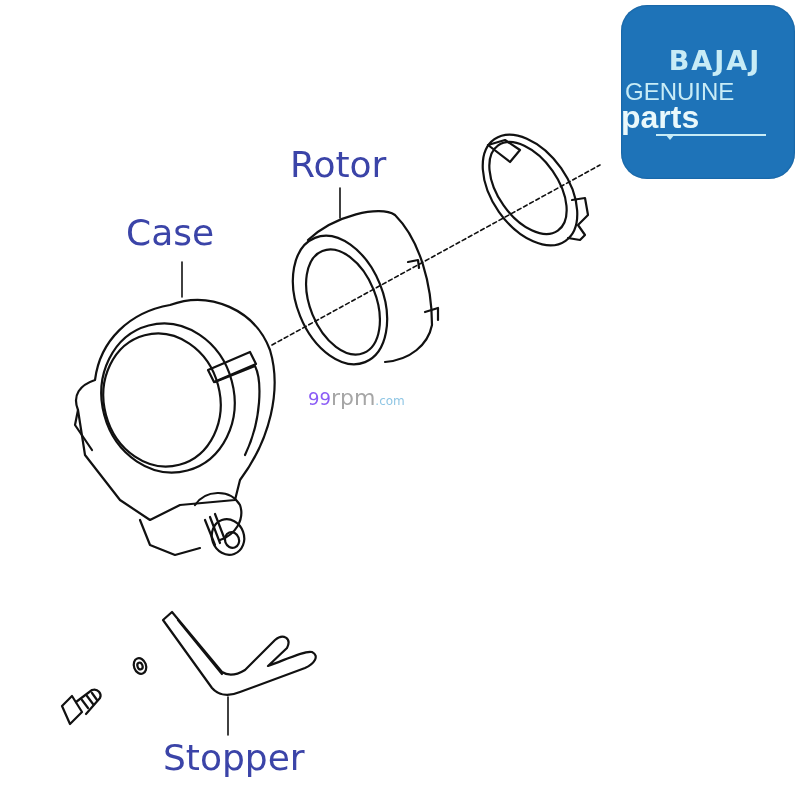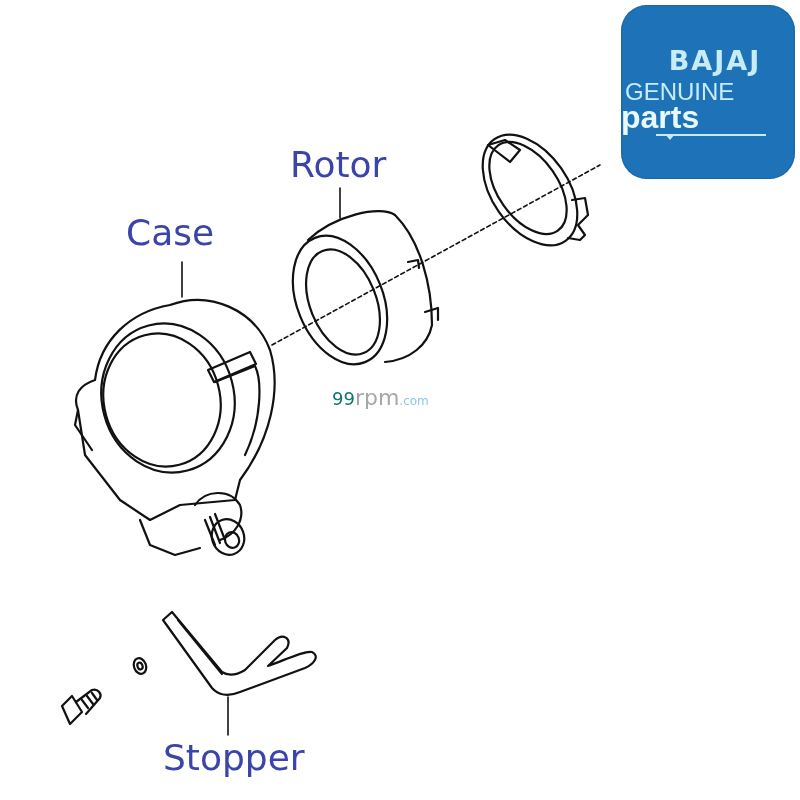--- a/index.html
+++ b/index.html
@@ -12,21 +12,21 @@
            background:#1e73b8; box-shadow:0 0 2px #0d4f86 inset; }
   .badge .brand { position:absolute; left:0; width:100%; text-align:center; top:40px; font-family:"DejaVu Sans", sans-serif;
            font-weight:bold; font-size:27px; color:#c8ecf6; letter-spacing:2px;margin-left:7px; }
   .badge .genuine { position:absolute; left:4px; width:100%; text-align:left; top:73px; font-family:"Liberation Sans", sans-serif;
            font-size:24px; color:#c8ecf6; }
   .badge .parts { position:absolute; left:0; width:100%; text-align:left; top:94px; font-family:"Liberation Sans", sans-serif;
            font-weight:bold; font-size:32px; color:#e9f8fb; }
   .badge .underline { position:absolute; left:35px; top:129px; width:110px; height:2px; background:#c8ecf6; }
   .badge .tick { position:absolute; left:44px; top:129px; width:0; height:0; border-left:5px solid transparent; border-right:5px solid transparent; border-top:6px solid #c8ecf6; }
   .watermark { position:absolute; left:308px; top:385px; font-family:"DejaVu Sans", sans-serif; white-space:nowrap; }
-  .watermark .w1 { color:#0f766e; font-size:18px;margin-left:24px; }
+  .watermark .w1 { color:#8b5cf6; font-size:18px; }
   .watermark .w2 { color:#a6a6a6; font-size:22px;text-align:center; }
   .watermark .w3 { color:#8fc6e4; font-size:12px;text-align:center; }
   svg.art { position:absolute; left:0; top:0; }
 </style>
 </head>
 <body>
 
 <svg class="art" width="800" height="800" viewBox="0 0 800 800">
   <g fill="none" stroke="#111" stroke-width="2.2" stroke-linejoin="round" stroke-linecap="round">
 

